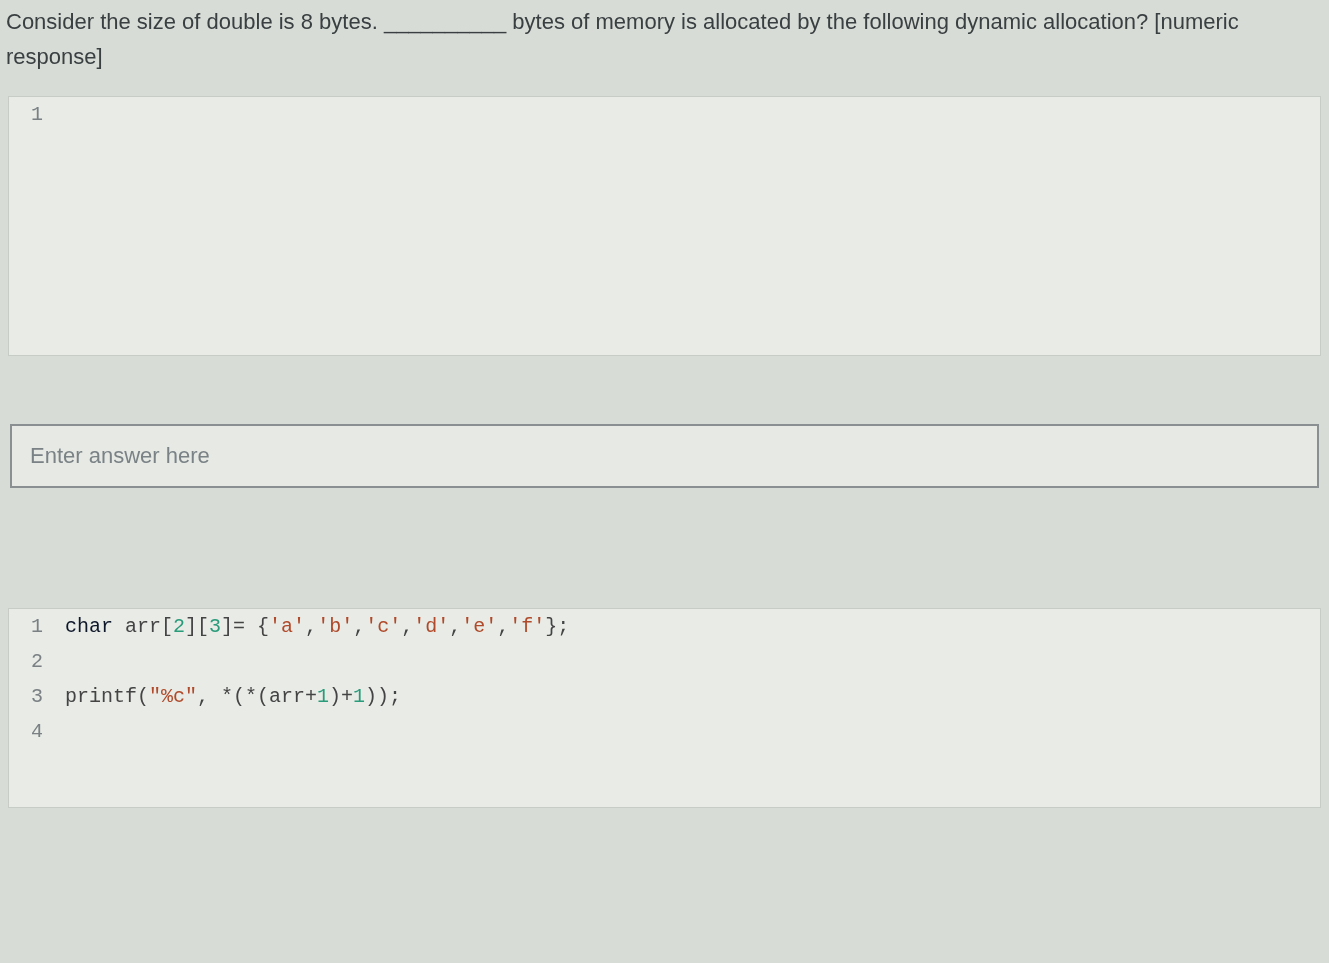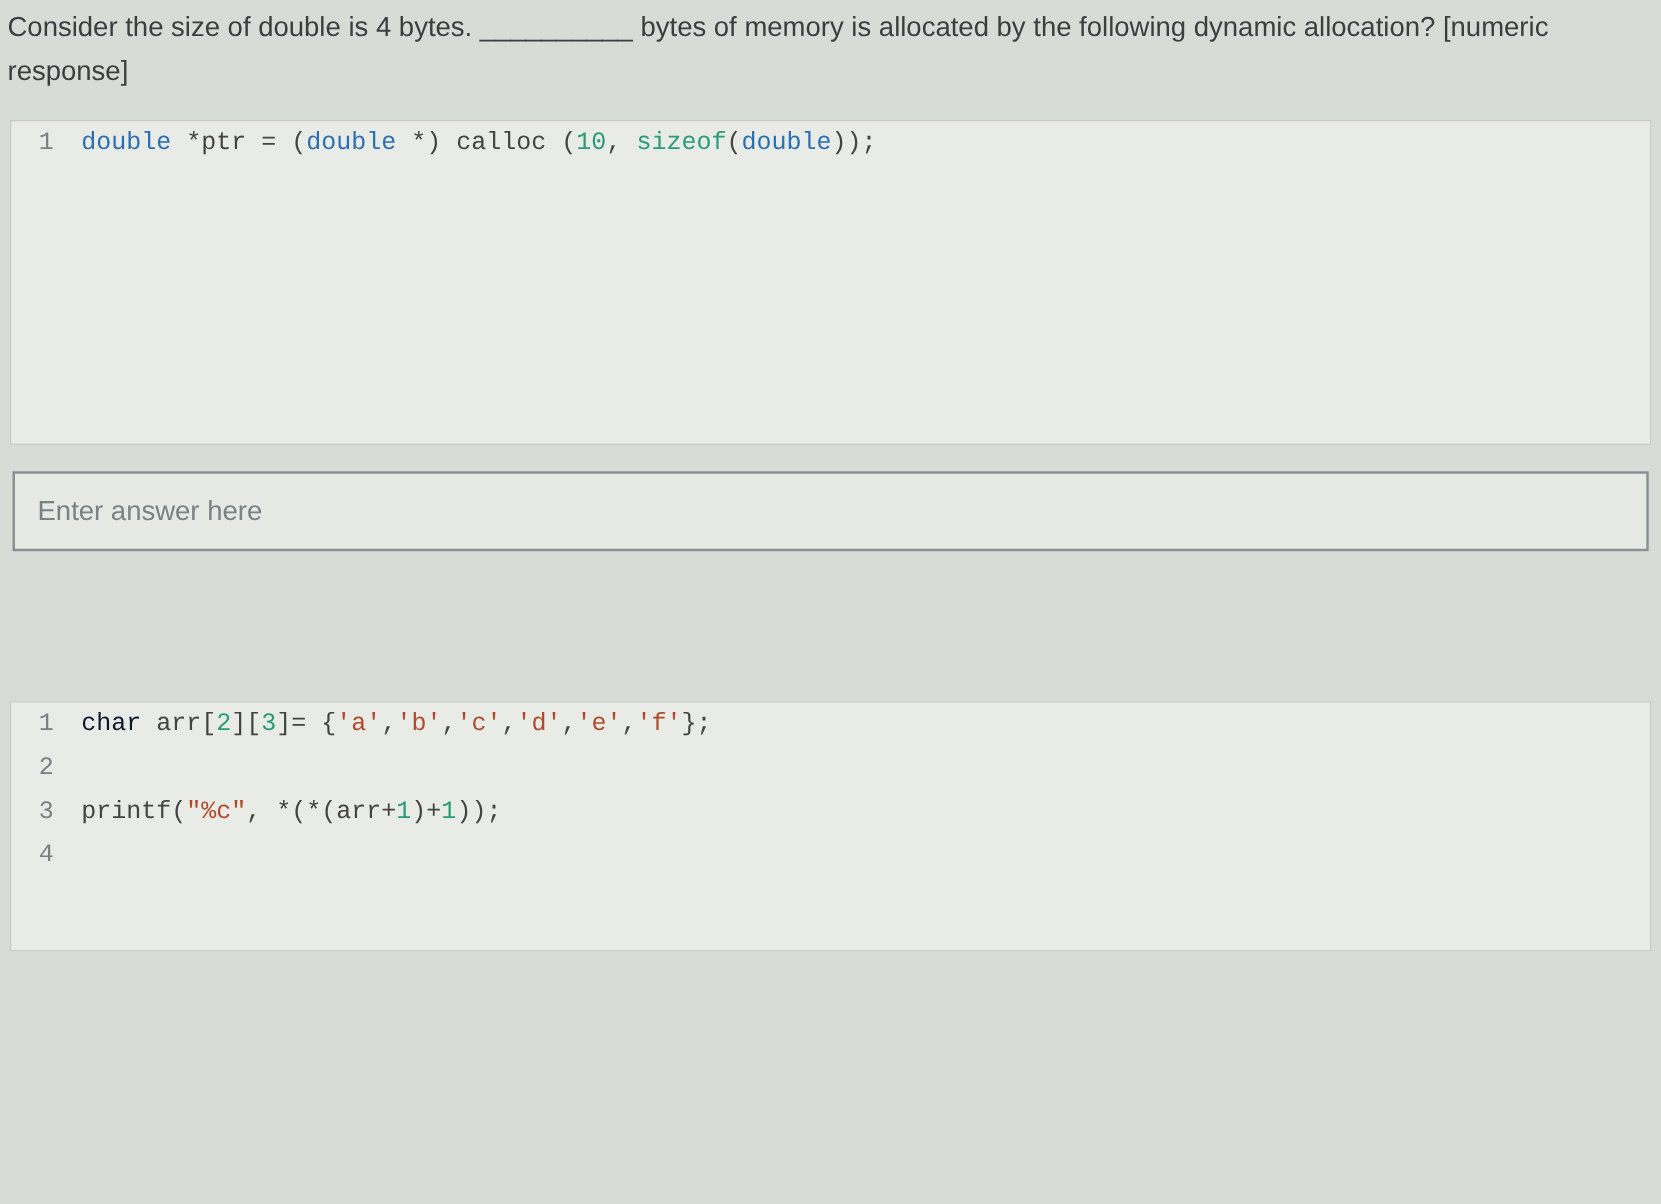--- a/index.html
+++ b/index.html
@@ -49,21 +49,21 @@
     .kw { color: #0f172a; }
     .ty { color: #2a6fb0; }
     .fn-sizeof { color: #2a9b7a; }
     .num { color: #2a9b7a; }
     .str { color: #b04a2a; }
     .ident { color: #444; }
     .code-block.block1 {
       height: 260px;
     }
     .answer-input-wrap {
-      margin: 21px 10px 0 10px;
+      margin: 68px 10px 0 10px;
     }
     .answer-input {
       width: 100%;
       height: 64px;
       border: 2px solid #8a9092;
       background: #e6e9e4;
       font-size: 22px;
       color: #6a7073;
       padding: 0 18px;
       outline: none;
@@ -76,27 +76,26 @@
     }
     .code-block.block2 {
       min-height: 200px;
       padding-bottom: 40px;
     }
   </style>
 </head>
 <body>
 
 <div class="question-text">
-  <span>Consider the size of double is 4 bytes. </span><span>__________</span><span> bytes of memory is allocated by the following dynamic allocation? [numeric response]</span>
+  <span>Consider the size of double is 8 bytes. </span><span>__________</span><span> bytes of memory is allocated by the following dynamic allocation? [numeric response]</span>
 </div>
 
 <div class="code-block block1">
   <div class="code-row">
     <div class="line-num">1</div>
-    <div class="code-content"><span class="ty">double</span><span class="ident"> *ptr = (</span><span class="ty">double</span><span class="ident"> *) calloc (</span><span class="num">10</span><span class="ident">, </span><span class="fn-sizeof">sizeof</span><span class="ident">(</span><span class="ty">double</span><span class="ident">));</span></div>
   </div>
 </div>
 
 <div class="answer-input-wrap">
   <input type="text" class="answer-input" placeholder="Enter answer here" style="">
 </div>
 
 <div class="q2">
 
   <div class="code-block block2">

